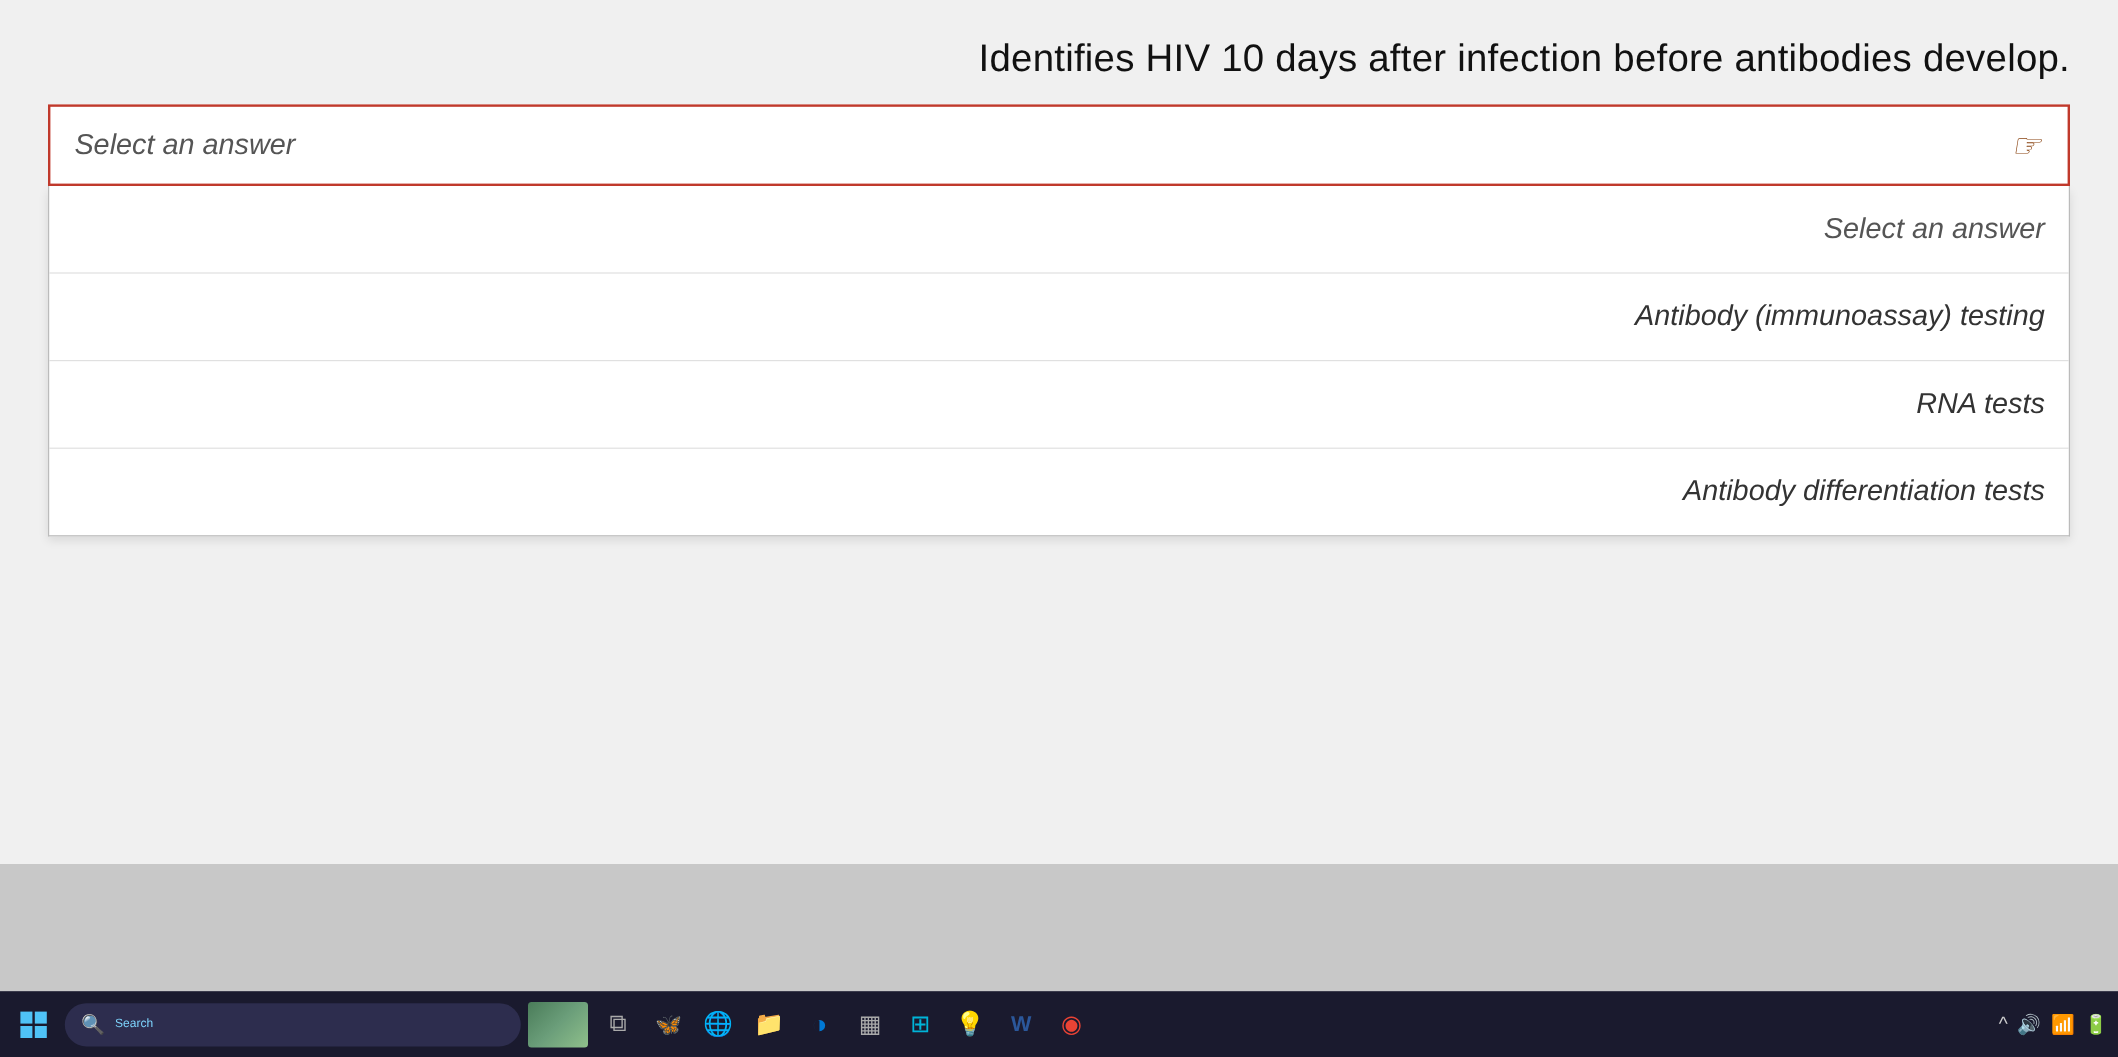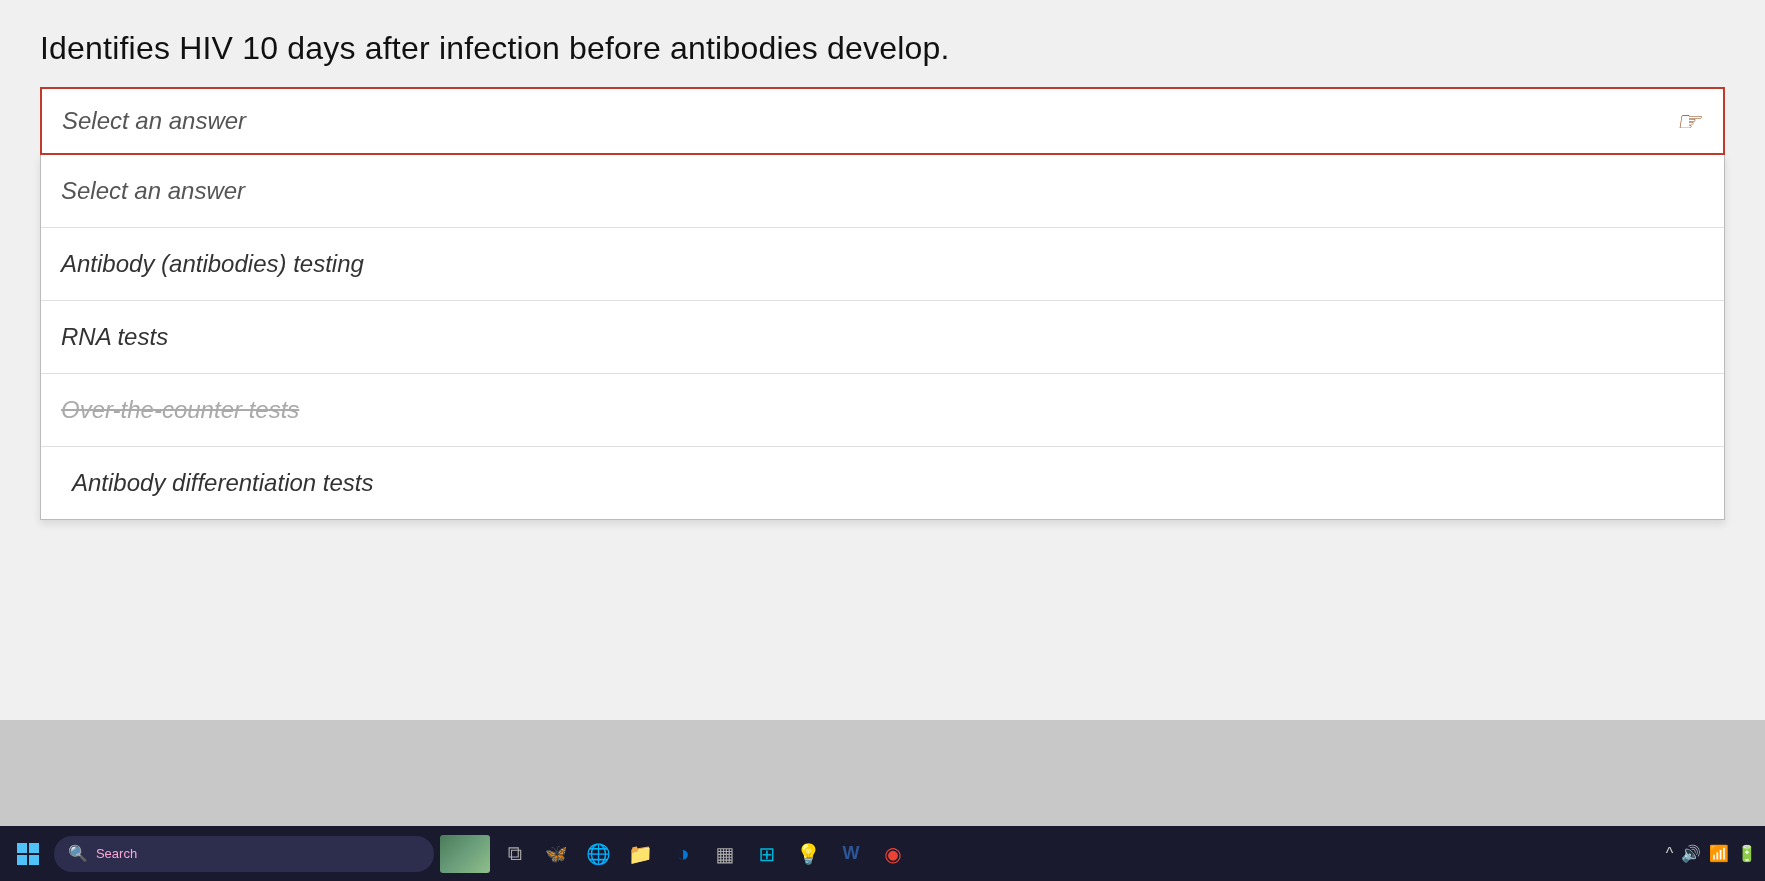--- a/index.html
+++ b/index.html
@@ -16,20 +16,21 @@
       overflow: hidden;
       position: relative;
     }
 
     .main-content {
       background: #f0f0f0;
       width: 100%;
       height: 720px;
       padding: 30px 40px 20px 40px;
       position: relative;
+      text-align: right;
     }
 
     .question-text {
       font-size: 32px;
       font-weight: 400;
       color: #111;
       margin-bottom: 20px;
       letter-spacing: 0.2px;
     }
 
@@ -150,22 +151,22 @@
       height: 36px;
       cursor: text;
     }
 
     .taskbar-search-icon {
       color: #aaa;
       font-size: 16px;
     }
 
     .taskbar-search-text {
-      color: #f9a8d4;
-      font-size: 13px;
+      color: #7dd3fc;
+      font-size: 10px;
     }
 
     .taskbar-icons {
       display: flex;
       align-items: center;
       gap: 4px;
       flex: 1;
     }
 
     .taskbar-icon {
@@ -214,27 +215,24 @@
     <div class="dropdown-selected">
       <span>Select an answer</span>
       <div class="dropdown-arrow">☞</div>
     </div>
 
     <div class="dropdown-options">
       <div class="dropdown-option placeholder">
         <span>Select an answer</span>
       </div>
       <div class="dropdown-option">
-        <span>Antibody (antibodies) testing</span>
+        <span>Antibody (immunoassay) testing</span>
       </div>
       <div class="dropdown-option">
         <span>RNA tests</span>
-      </div>
-      <div class="dropdown-option strikethrough">
-        <span>Over-the-counter tests</span>
       </div>
       <div class="dropdown-option">
         <span>Antibody differentiation tests</span>
       </div>
     </div>
   </div>
 </div>
 
 <div class="taskbar">
 

